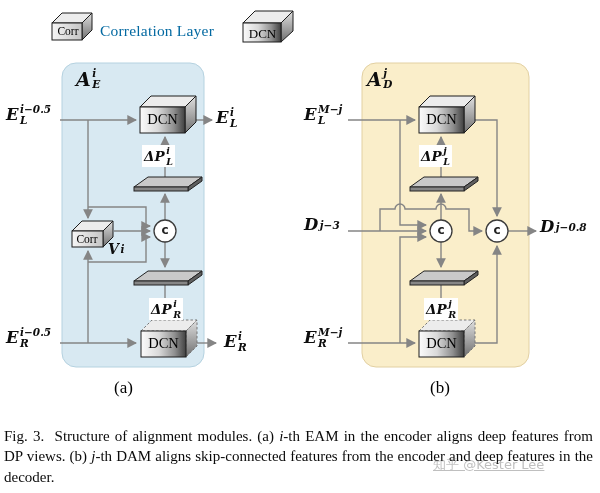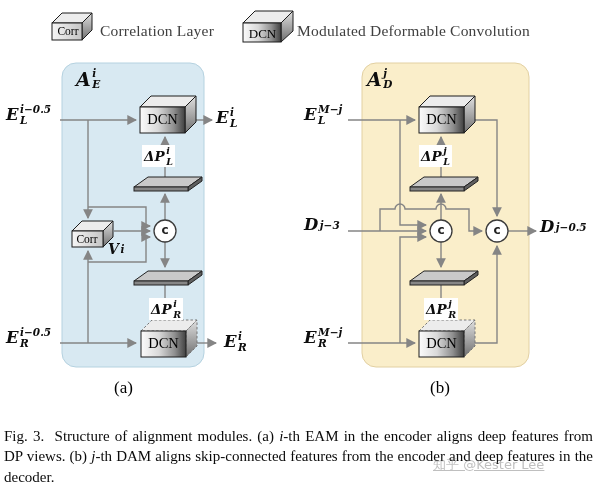--- a/index.html
+++ b/index.html
@@ -1,19 +1,19 @@
 <!DOCTYPE html>
 <html><head>
 <meta charset="utf-8">
 <style>
   html,body{margin:0;padding:0;background:#fff;}
   .canvas{position:relative;width:600px;height:493px;background:#ffffff;overflow:hidden;
           font-family:"Liberation Serif",serif;padding-left:19px;}
   .canvas > svg{position:absolute;left:0;top:0;}
-  .lbl{position:absolute;color:#404040;}
+  .lbl{position:absolute;color:#0369a1;}
   .legend-text{font-size:15.5px;letter-spacing:.2px;white-space:nowrap;}
   .boxtext{position:absolute;text-align:center;color:#000;white-space:nowrap;}
   .math{position:absolute;display:flex;align-items:center;color:#0d0d0d;
         font-style:italic;font-weight:bold;white-space:nowrap;
         font-family:"DejaVu Serif","Liberation Serif",serif;}
   .math .mbase{font-size:16.5px;line-height:22px;}
   .math.mod .mbase{font-size:19px;}
   .mstack{display:flex;flex-direction:column;margin-left:1.5px;}
   .msup,.msub{font-size:10.5px;line-height:11px;white-space:nowrap;}
   .whitebg{background:#ffffff;padding:0 2px;}
@@ -145,21 +145,20 @@
       <polygon points="464,281 478,271 478,275 464,285" fill="#5f5f5f"></polygon>
       <rect x="410" y="281" width="54" height="4" fill="#868686"></rect>
     </g>
     <circle cx="441" cy="231" r="11" fill="#ffffff" stroke="#3a3a3a" stroke-width="1.3"></circle>
     <circle cx="497" cy="231" r="11" fill="#ffffff" stroke="#3a3a3a" stroke-width="1.3"></circle>
   </svg>
 
   <div class="boxtext" style="left:53px;top:25px;width:30px;font-size:11.5px;">Corr</div>
   <div class="lbl legend-text" style="left:100px;top:22px;">Correlation Layer</div>
   <div class="boxtext" style="left:244px;top:26px;width:37px;font-size:13px;">DCN</div>
-  <div class="lbl legend-text" style="left:297px;top:22px;">Modulated Deformable Convolution</div>
 
   <div class="math mod" style="left:76px;top:68px;">
     <span class="mbase">A</span>
     <span class="mstack">
         <span class="msup">i</span>
         <span class="msub">E</span>
       </span>
   </div>
   <div class="math" style="left:6px;top:104px;">
     <span class="mbase">E</span>
@@ -244,21 +243,21 @@
   <div class="math" style="left:304px;top:327px;">
     <span class="mbase">E</span>
     <span class="mstack">
         <span class="msup">M−j</span>
         <span class="msub">R</span>
       </span>
   </div>
   <div class="math" style="left:540px;top:216px;">
     <span class="mbase">D</span>
     <span class="mstack">
-        <span class="msup">j−0.5</span>
+        <span class="msup">j−0.8</span>
         <span class="msub"></span>
       </span>
   </div>
   <div class="math" style="left:419px;top:145px;font-size:0;">
     <span class="whitebg" style="display:inline-flex;align-items:center;">
       <span class="mbase" style="font-size:13.5px;">ΔP</span>
       <span class="mstack">
           <span class="msup" style="font-size:9.5px;">j</span>
           <span class="msub" style="font-size:9.5px;">L</span>
         </span>

